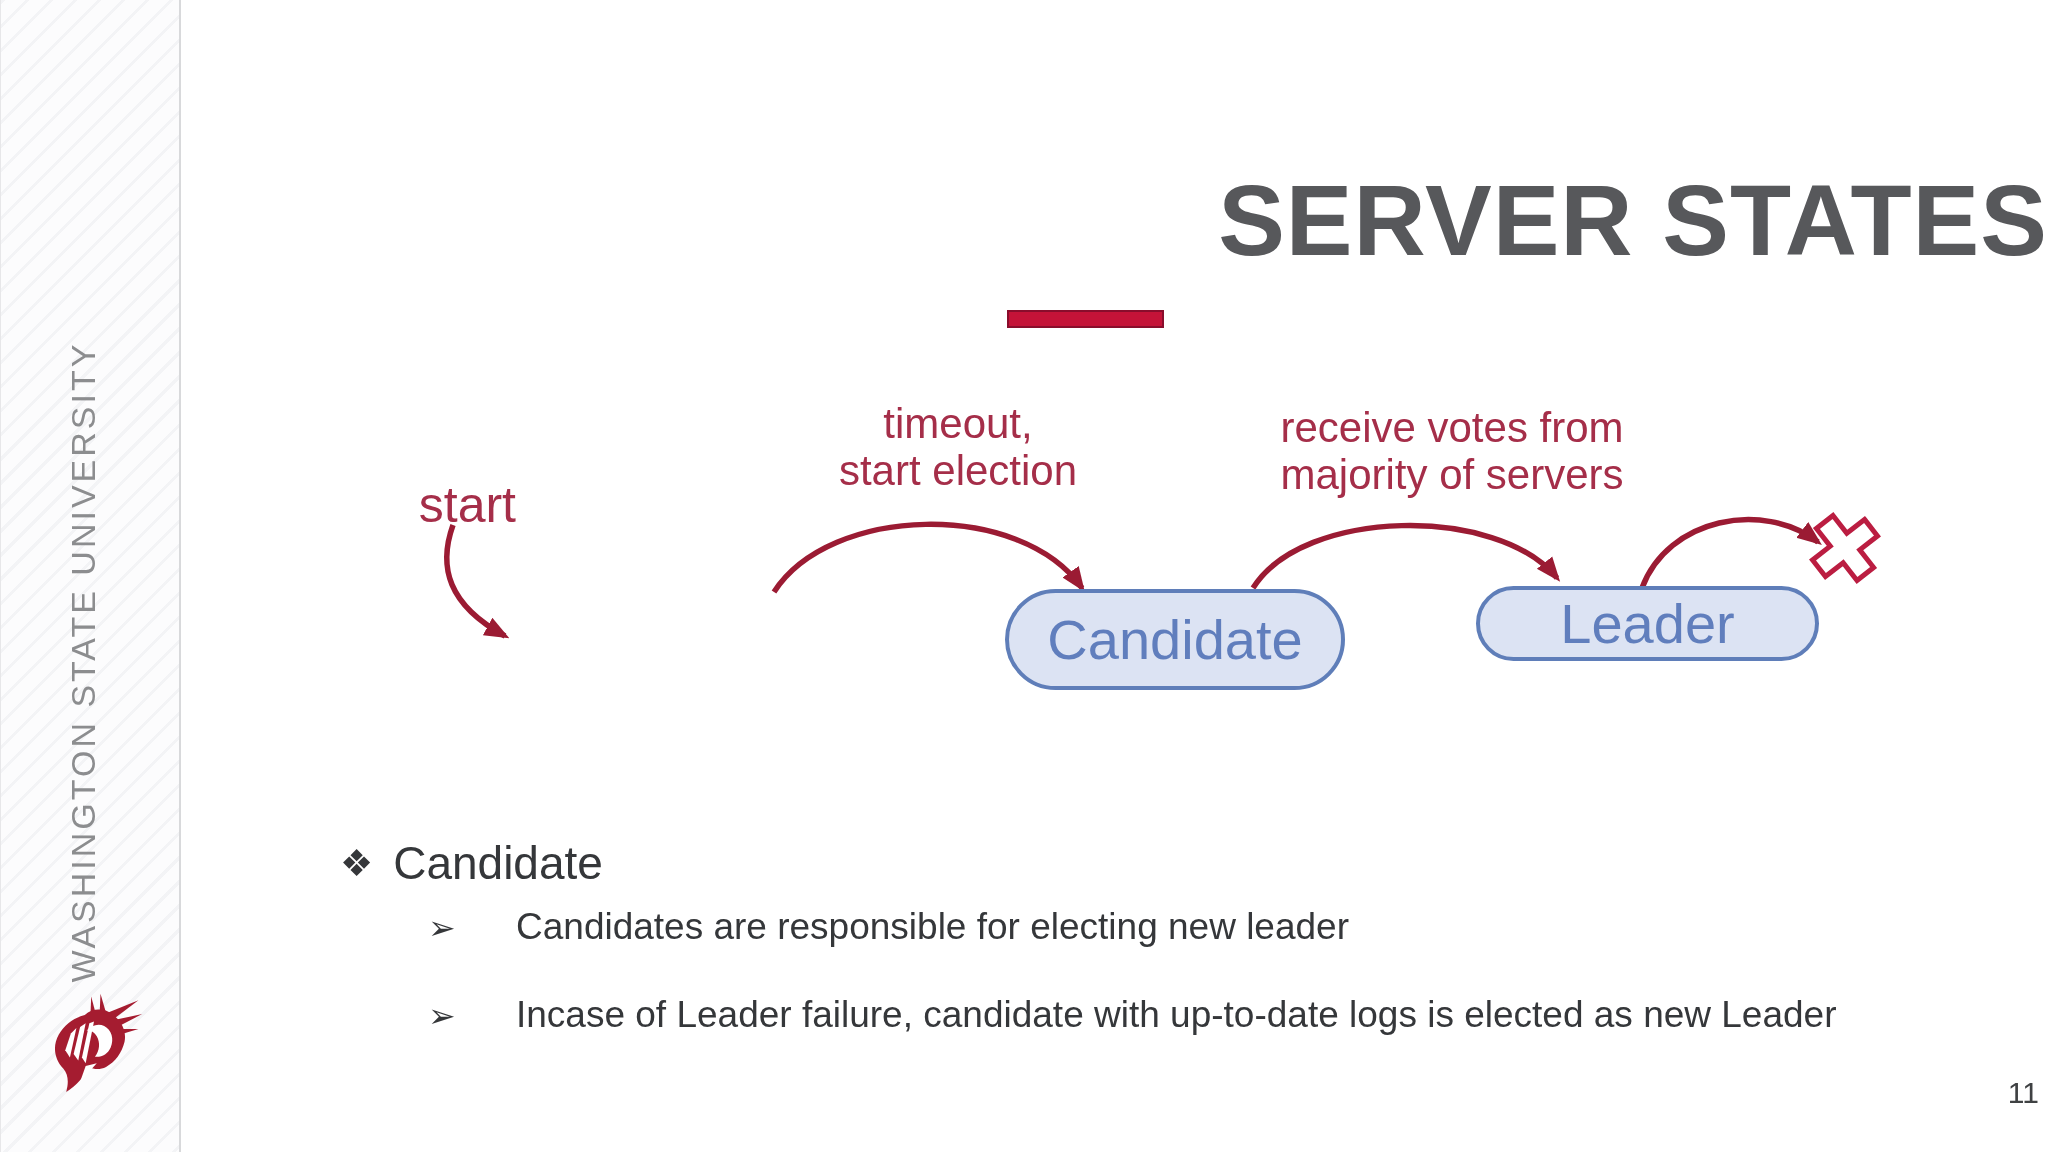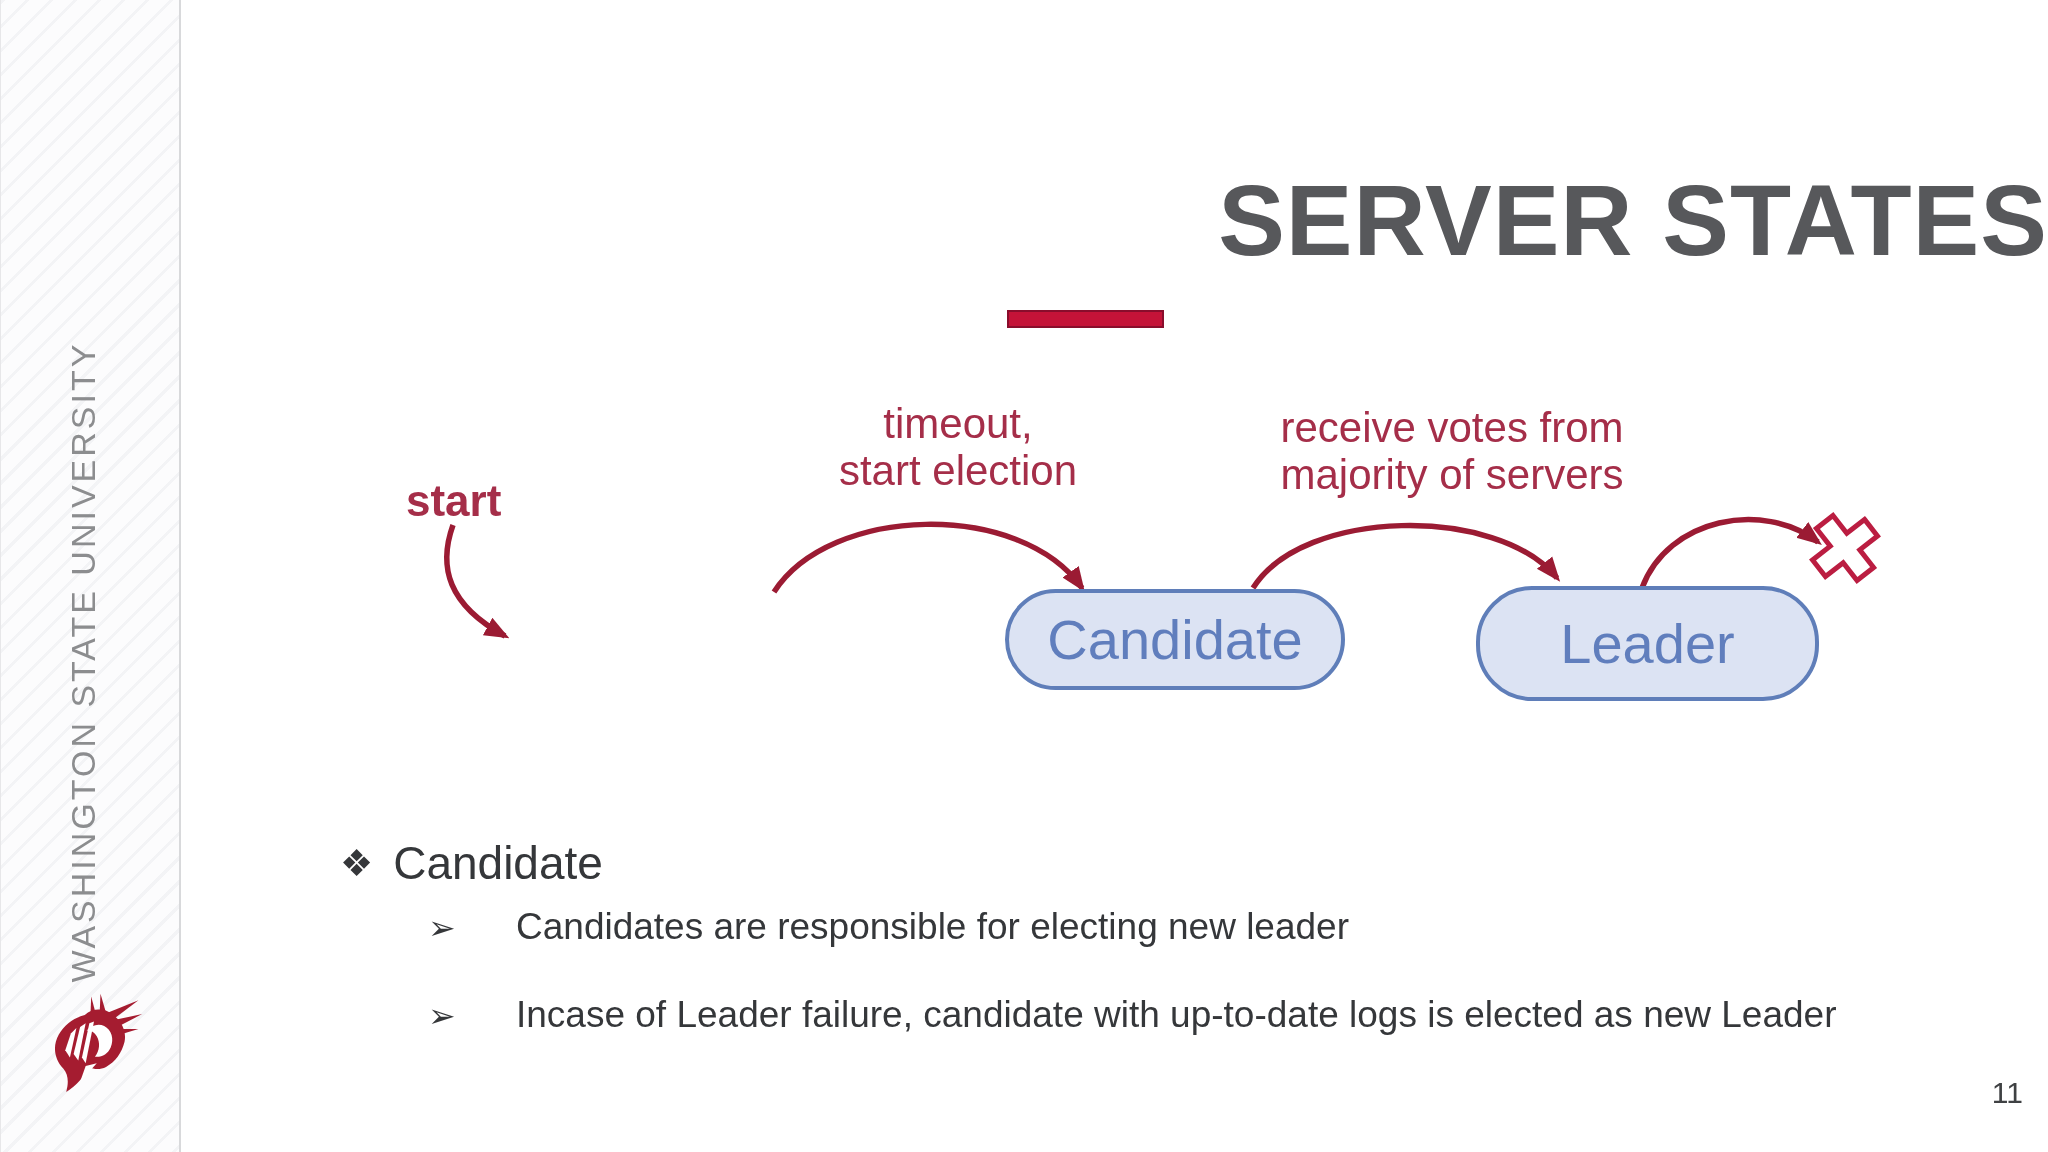--- a/index.html
+++ b/index.html
@@ -30,40 +30,40 @@
     background:var(--bar_red);border:2px solid rgba(90,10,35,0.55);box-sizing:border-box;}
 
   
   .arcs{position:absolute;left:0;top:0;width:2048px;height:1152px;pointer-events:none;}
   .arc{stroke:var(--arrow);stroke-width:5.5;fill:none;}
   .arrowhead-fill{fill:var(--arrow);}
   .xmark{fill:#ffffff;stroke:var(--xmark);stroke-width:5;}
   .diagram-label{position:absolute;color:var(--diagram_label);font-size:42px;line-height:1.12;
     text-align:center;}
   .start-label{position:absolute;left:406px;top:476px;width:110px;color:var(--diagram_label);
-    font-size:44px;text-align:left;font-weight:bold;}
+    font-size:50px;text-align:right;}
   .pill{position:absolute;height:101px;background:var(--pill_fill);
     border:4px solid var(--pill_border);border-radius:56px;box-sizing:border-box;
     display:flex;align-items:center;justify-content:center;
     color:var(--pill_text);font-size:56px;}
   .pill-follower{left:522px;top:591px;width:344px;}
   .pill-candidate{left:1005px;top:589px;width:340px;}
-  .pill-leader{left:1476px;top:586px;width:343px;height:115px;}
+  .pill-leader{left:1476px;top:586px;width:343px;height:75px;}
 
   
   .bullet-heading{position:absolute;left:340px;top:836px;display:flex;align-items:center;
     color:var(--body_text);font-size:46px;}
   .bullet-heading .marker{font-family:"DejaVu Sans",sans-serif;font-size:37px;margin-right:20px;}
   .bullet-item{position:absolute;left:428px;display:flex;color:var(--body_text);font-size:37px;}
   .bullet-item .marker{font-family:"DejaVu Sans",sans-serif;font-size:33px;flex:0 0 88px;
     padding-top:2px;}
   .bullet-item-1{top:906px;}
   .bullet-item-2{top:994px;}
 
-  .page-number{position:absolute;right:25px;top:1076px;font-size:30px;color:var(--page_num);}
+  .page-number{position:absolute;right:9px;top:1076px;font-size:30px;color:var(--page_num);}
 </style>
 </head>
 <body>
 
 <div class="slide">
 
   <div class="sidebar">
     <div class="vertical-name">WASHINGTON STATE UNIVERSITY</div>
     <svg class="logo" viewBox="0 0 110 122" width="102" height="113">
       <g fill="#A51C30">

